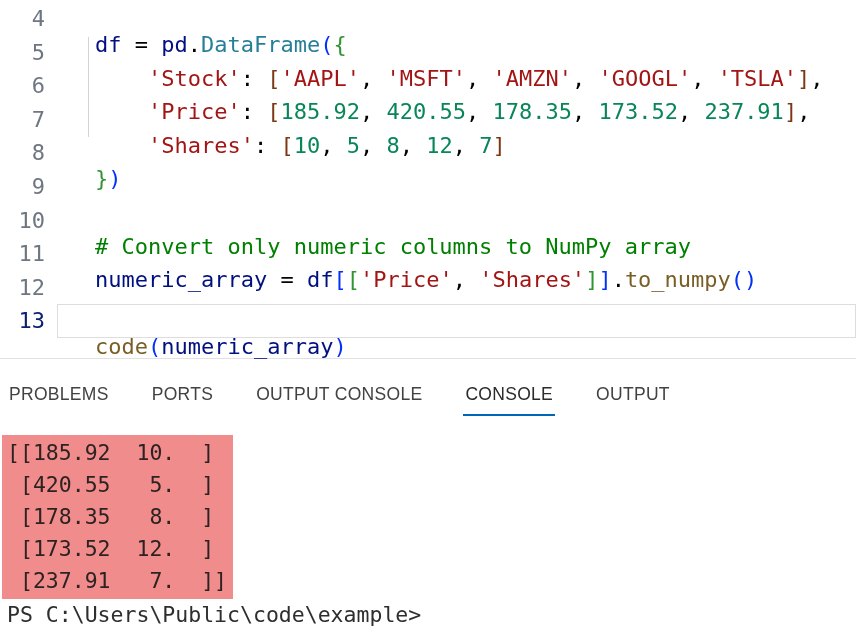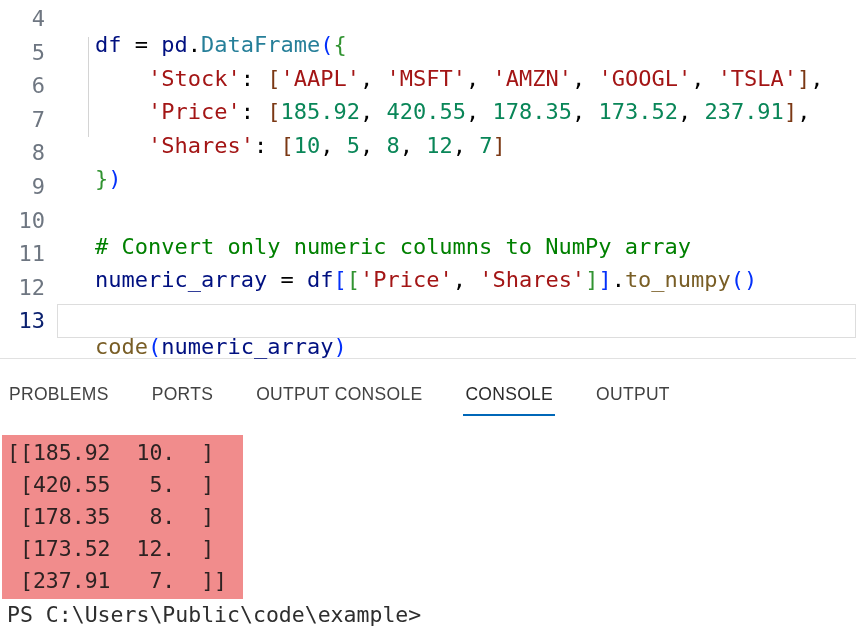--- a/index.html
+++ b/index.html
@@ -39,21 +39,21 @@
     content:"";position:absolute;left:-2px;right:-2px;bottom:-11px;height:2px;
     background:var(--tabUnderline);
   }
   
   .terminal{
     font-family:"DejaVu Sans Mono","Liberation Mono",monospace;
     font-size:21.5px;
   }
   pre{margin:0;font-family:inherit;}
   .hl{
-    display:inline-block;margin:6px 0 0 2px;padding:2px 16px 2px 5px;
+    display:inline-block;margin:6px 0 0 2px;padding:2px 6px 2px 5px;
     background:var(--highlightBg);color:var(--highlightText);
     line-height:32px;white-space:pre;
   }
   .prompt{
     color:var(--promptText);line-height:30px;padding-left:7px;margin-top:1px;white-space:pre;
   }
 </style>
 </head>
 <body>
 

